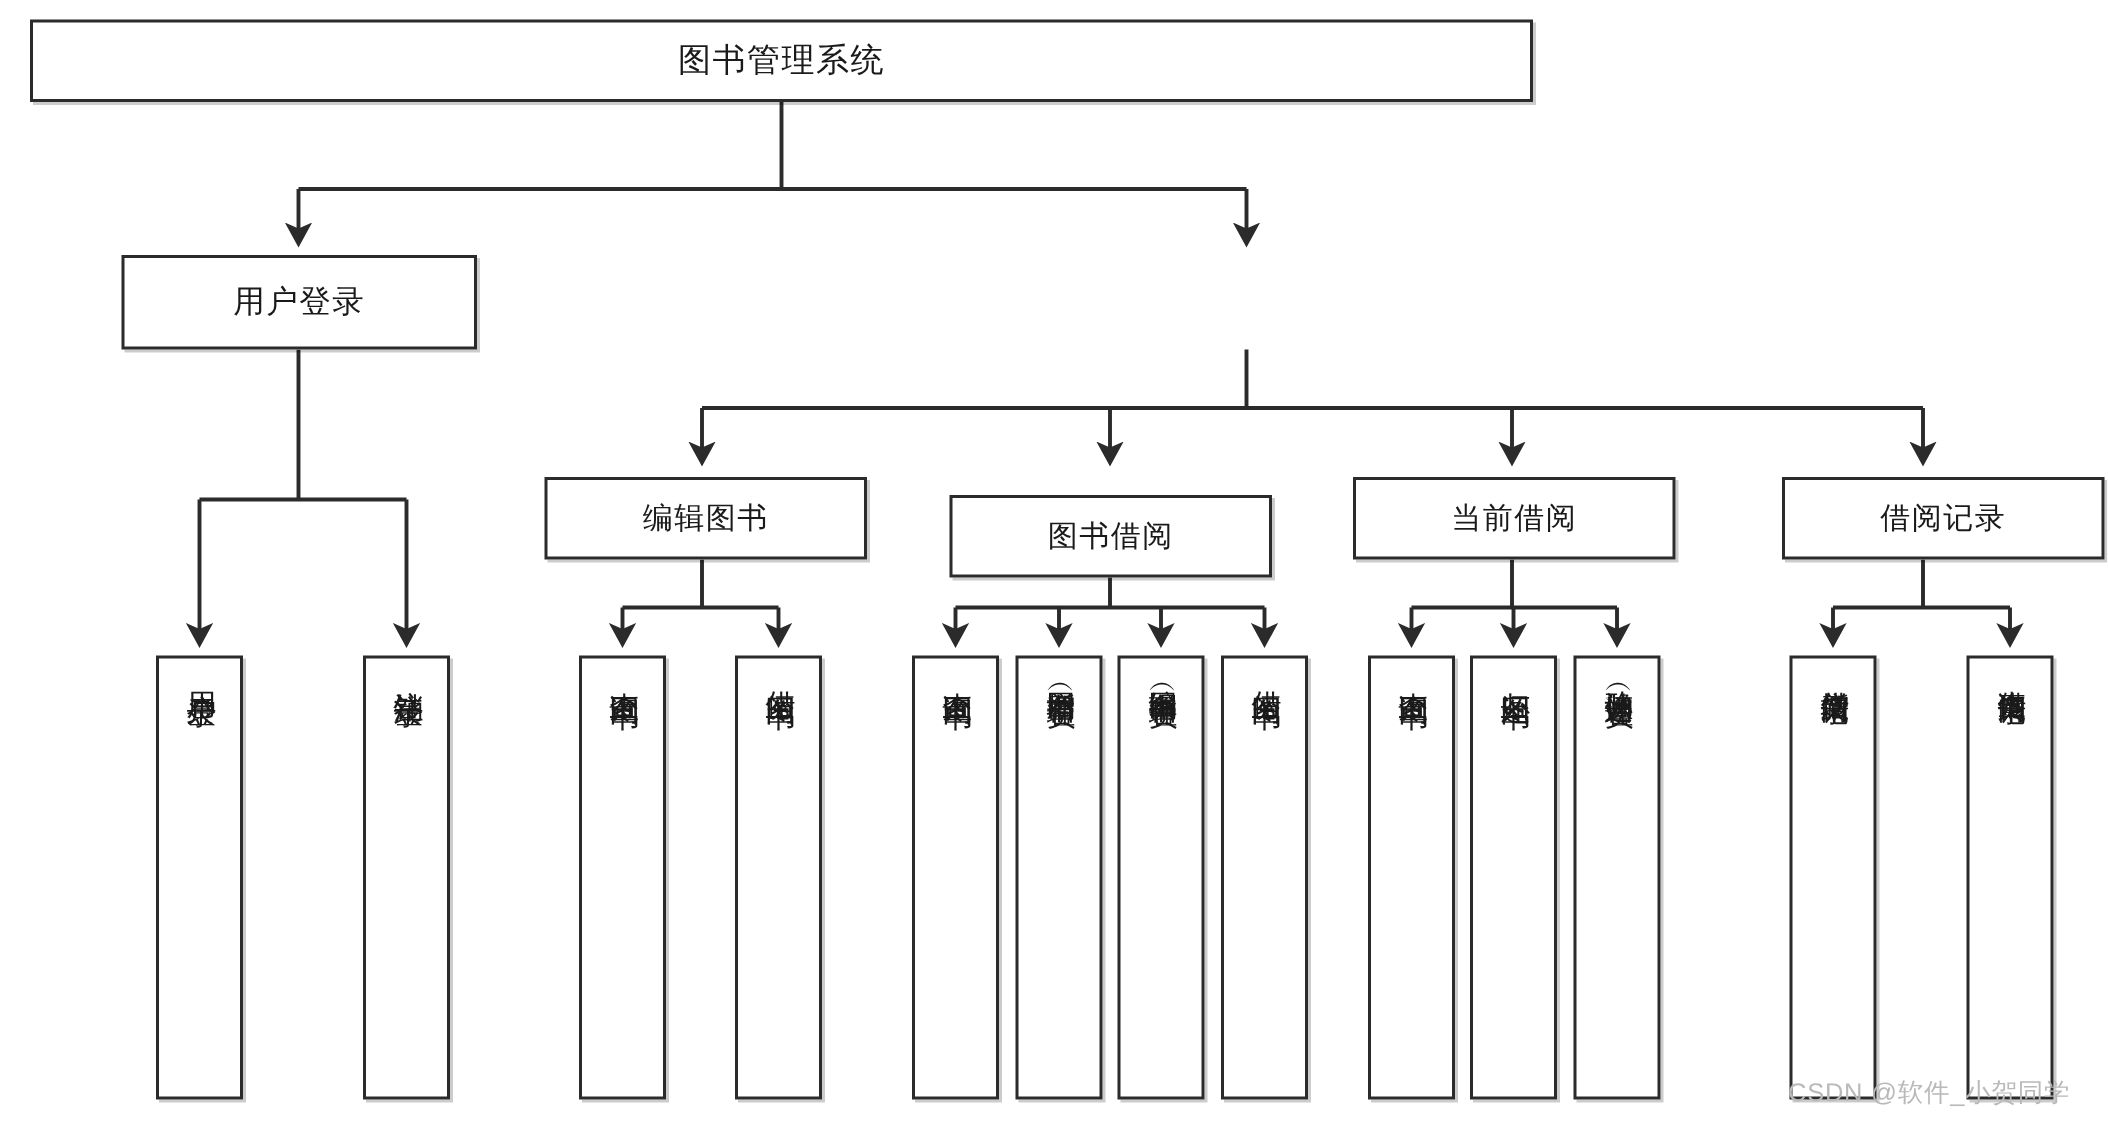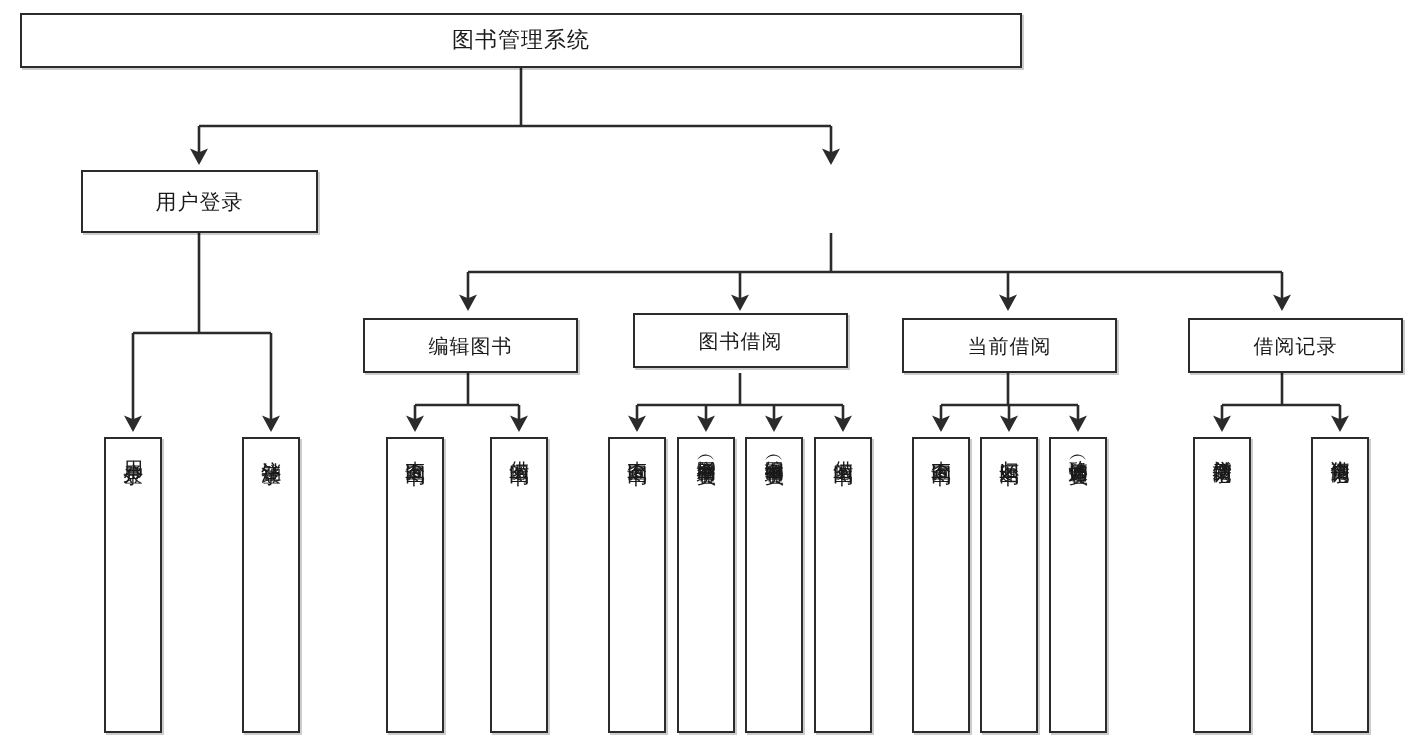--- a/index.html
+++ b/index.html
@@ -133,21 +133,21 @@
     <span class="node-label-h">图书管理系统</span>
   </div>
 
   <div class="node lvl2" style="left:81px; top:170px; width:237px; height:63px;">
     <span class="node-label-h">用户登录</span>
   </div>
 
   <div class="node lvl3" style="left:363px; top:318px; width:215px; height:55px;">
     <span class="node-label-h">编辑图书</span>
   </div>
-  <div class="node lvl3" style="left:633px; top:313px; width:215px; height:55px;">
+  <div class="node lvl3" style="left:633px; top:330px; width:215px; height:55px;">
     <span class="node-label-h">图书借阅</span>
   </div>
   <div class="node lvl3" style="left:902px; top:318px; width:215px; height:55px;">
     <span class="node-label-h">当前借阅</span>
   </div>
   <div class="node lvl3" style="left:1172px; top:318px; width:215px; height:55px;margin-left:16px;">
     <span class="node-label-h">借阅记录</span>
   </div>
 
   <div class="node leaf" style="left:104px; top:437px; width:58px; height:296px;">
@@ -187,14 +187,15 @@
     <span class="node-label-v">确认归还（管理员）</span>
   </div>
 
   <div class="node leaf tall" style="left:1193px; top:437px; width:58px; height:296px;">
     <span class="node-label-v">新增借阅记录</span>
   </div>
   <div class="node leaf tall" style="left:1311px; top:437px; width:58px; height:296px;">
     <span class="node-label-v">查询借阅记录</span>
   </div>
 
+  <div class="watermark" style="left:1192px; top:717px;">CSDN @软件_小贺同学</div>
 
 </div>
 
 </body></html>

